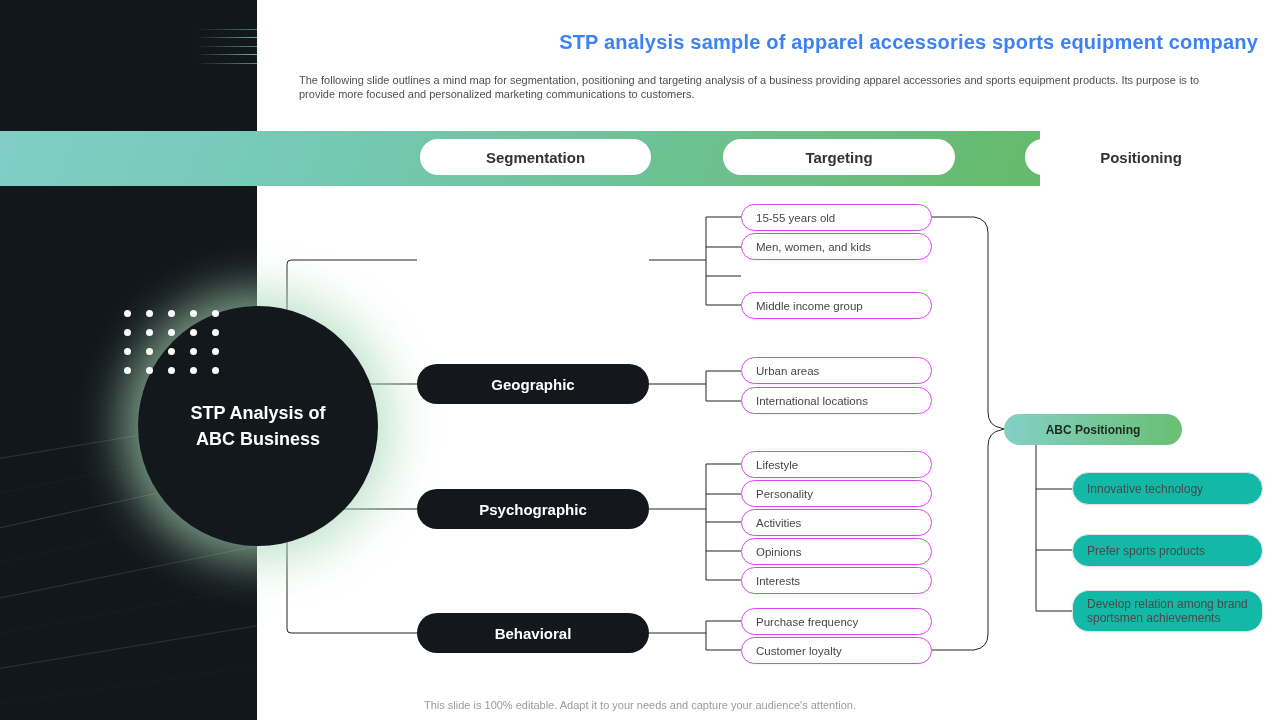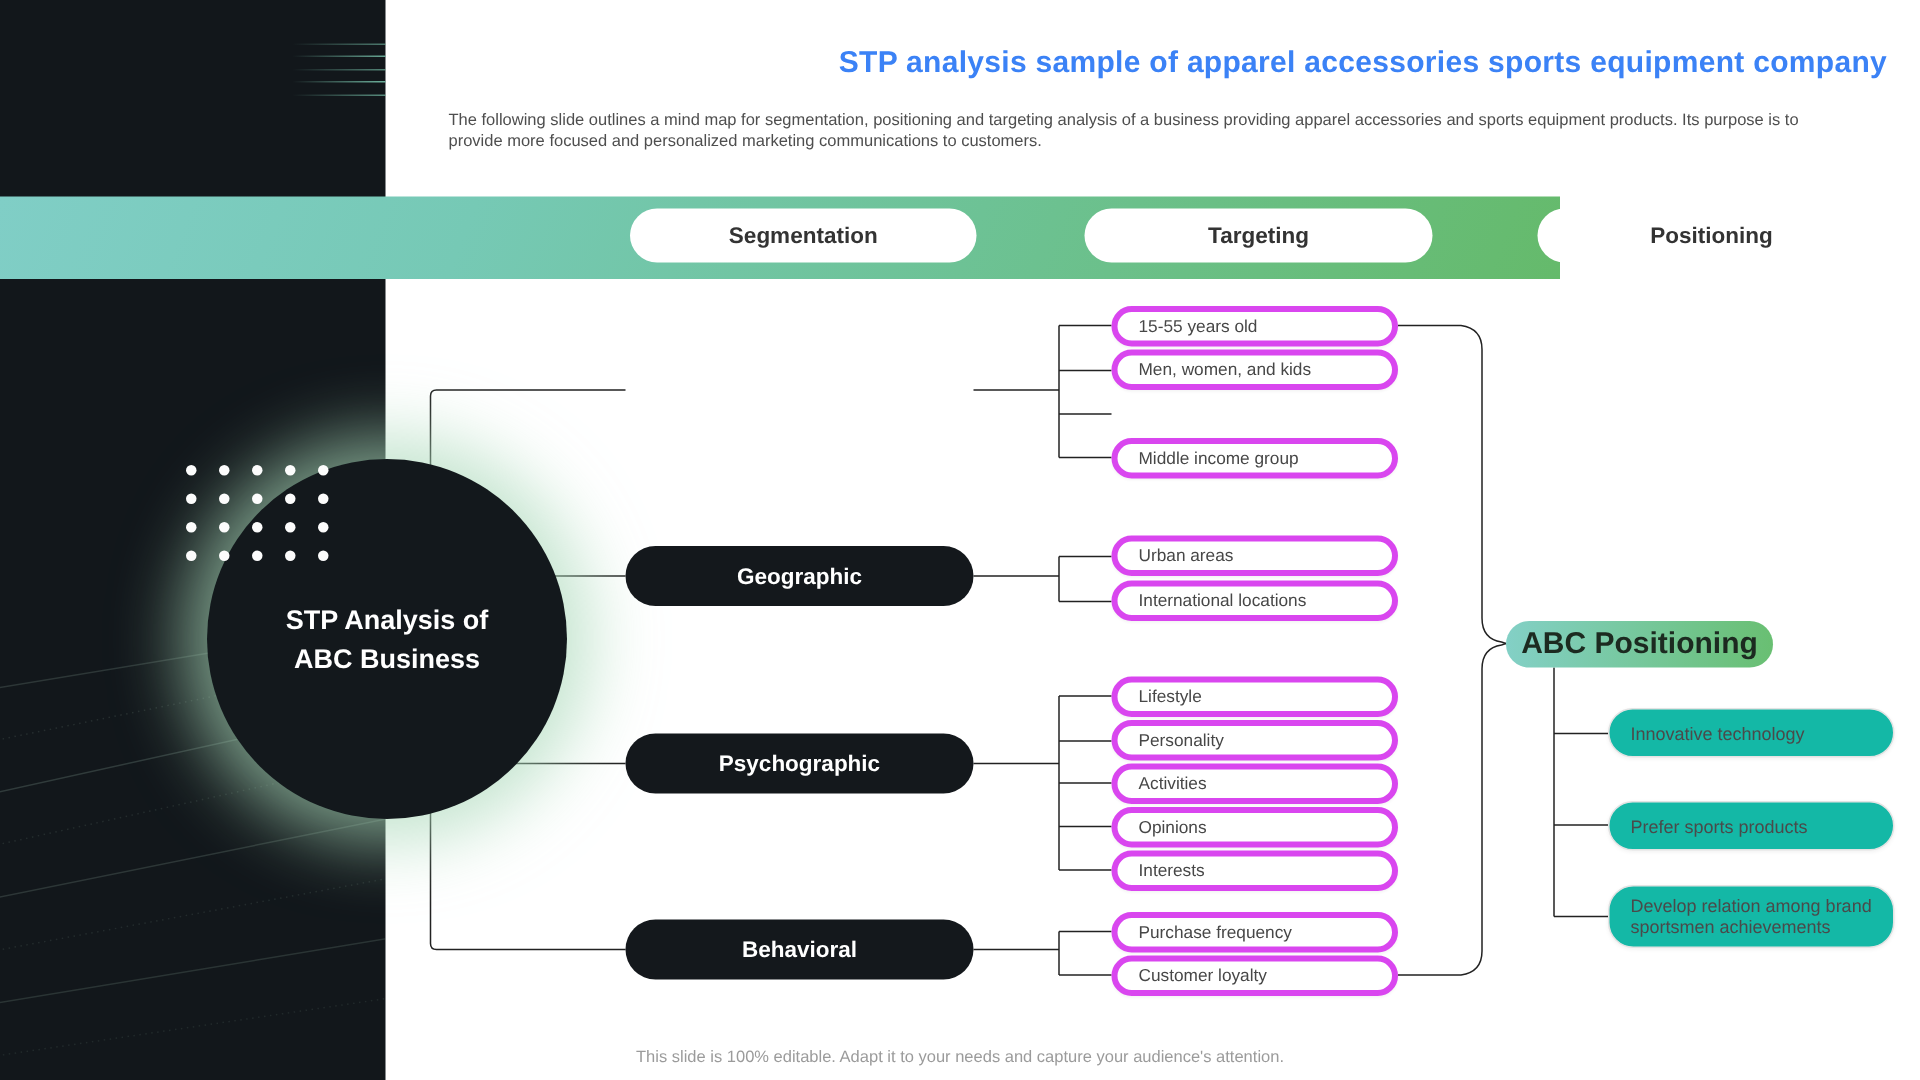--- a/index.html
+++ b/index.html
@@ -46,30 +46,30 @@
   .dot{width:7px;height:7px;border-radius:50%;background:#fcfcfc;}
   
   .cat-pill{
     position:absolute;left:417px;width:232px;height:40px;border-radius:20px;background:#14181c;
     display:flex;align-items:center;justify-content:center;z-index:3;
     color:#ffffff;font-size:15px;font-weight:bold;
   }
   
   .item-pill{
     position:absolute;left:741px;width:191px;height:27px;box-sizing:border-box;z-index:3;
-    background:#ffffff;border:4px solid #d946ef;border-radius:14px;
+    background:#ffffff;border:1px solid #d946ef;border-radius:14px;
     display:flex;align-items:center;padding:0 14px;
     font-size:11.5px;color:#474747;box-shadow:0 1px 2px rgba(0,0,0,.05);
   }
   
   .abc-pill{
     position:absolute;left:1004px;top:414px;width:178px;height:31px;border-radius:16px;z-index:3;
     background:linear-gradient(90deg,#83d0c6,#69bf72);
     display:flex;align-items:center;justify-content:center;
-    font-size:20px;font-weight:bold;color:#1c2a20;
+    font-size:12px;font-weight:bold;color:#1c2a20;
   }
   .pos-pill{
     position:absolute;left:1072px;width:191px;box-sizing:border-box;z-index:3;
     background:#14b8a6;border:1px solid #e3e3e3;border-radius:17px;
     display:flex;align-items:center;padding:0 14px;
     font-size:12px;line-height:14px;color:#4a4a4a;box-shadow:0 1px 3px rgba(0,0,0,.06);
   }
   
   .footer{
     position:absolute;left:0;top:699px;width:1280px;text-align:center;z-index:2;

